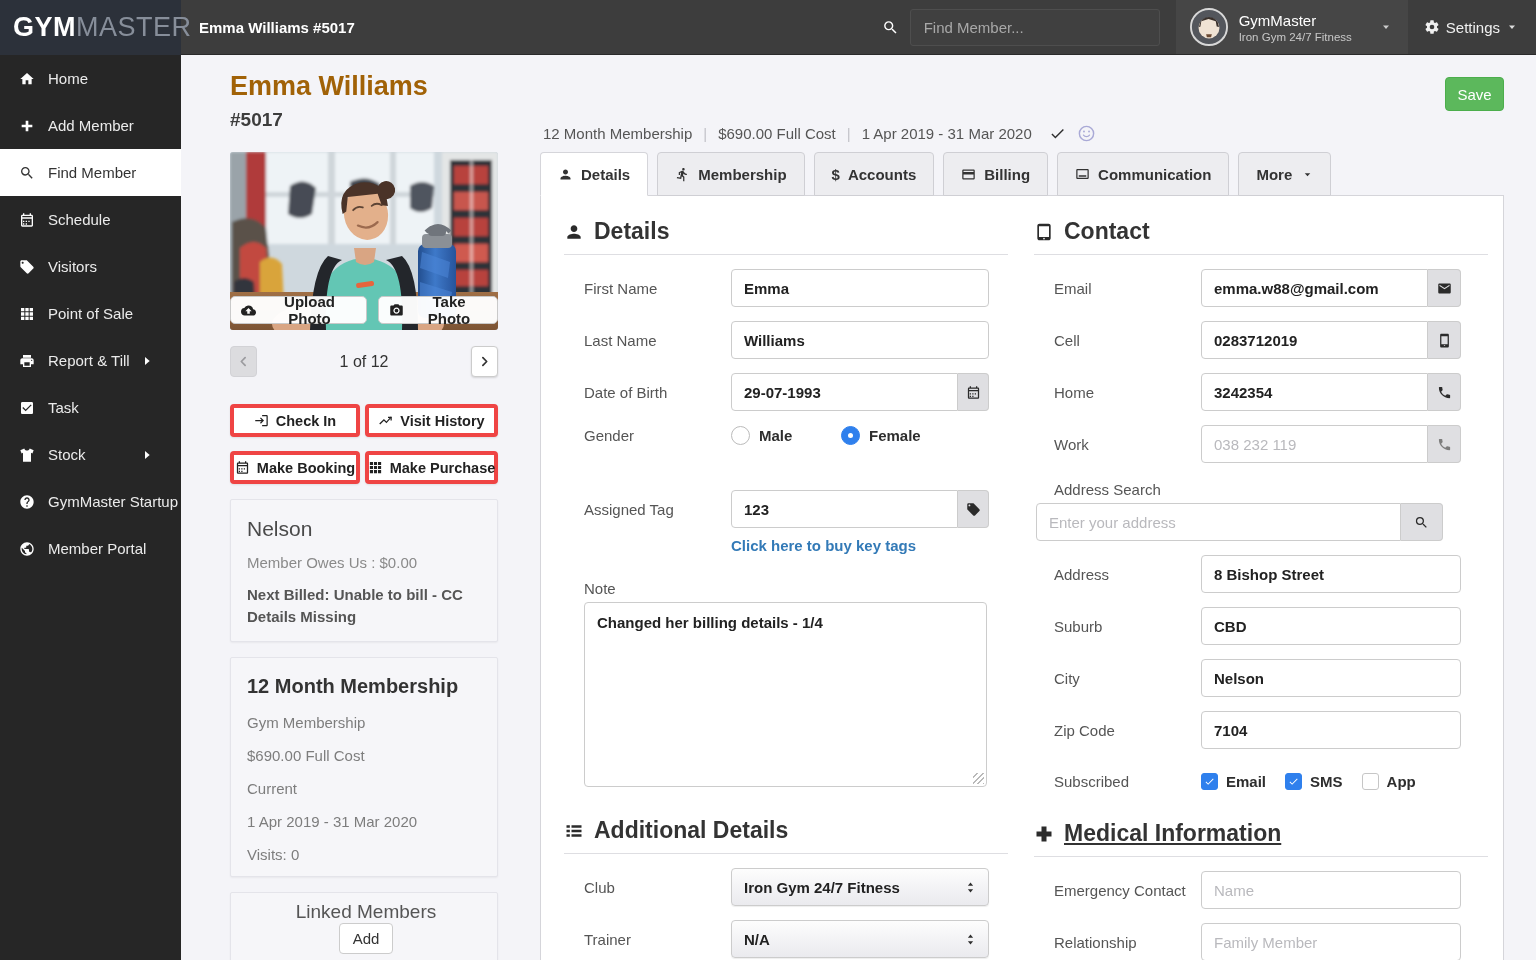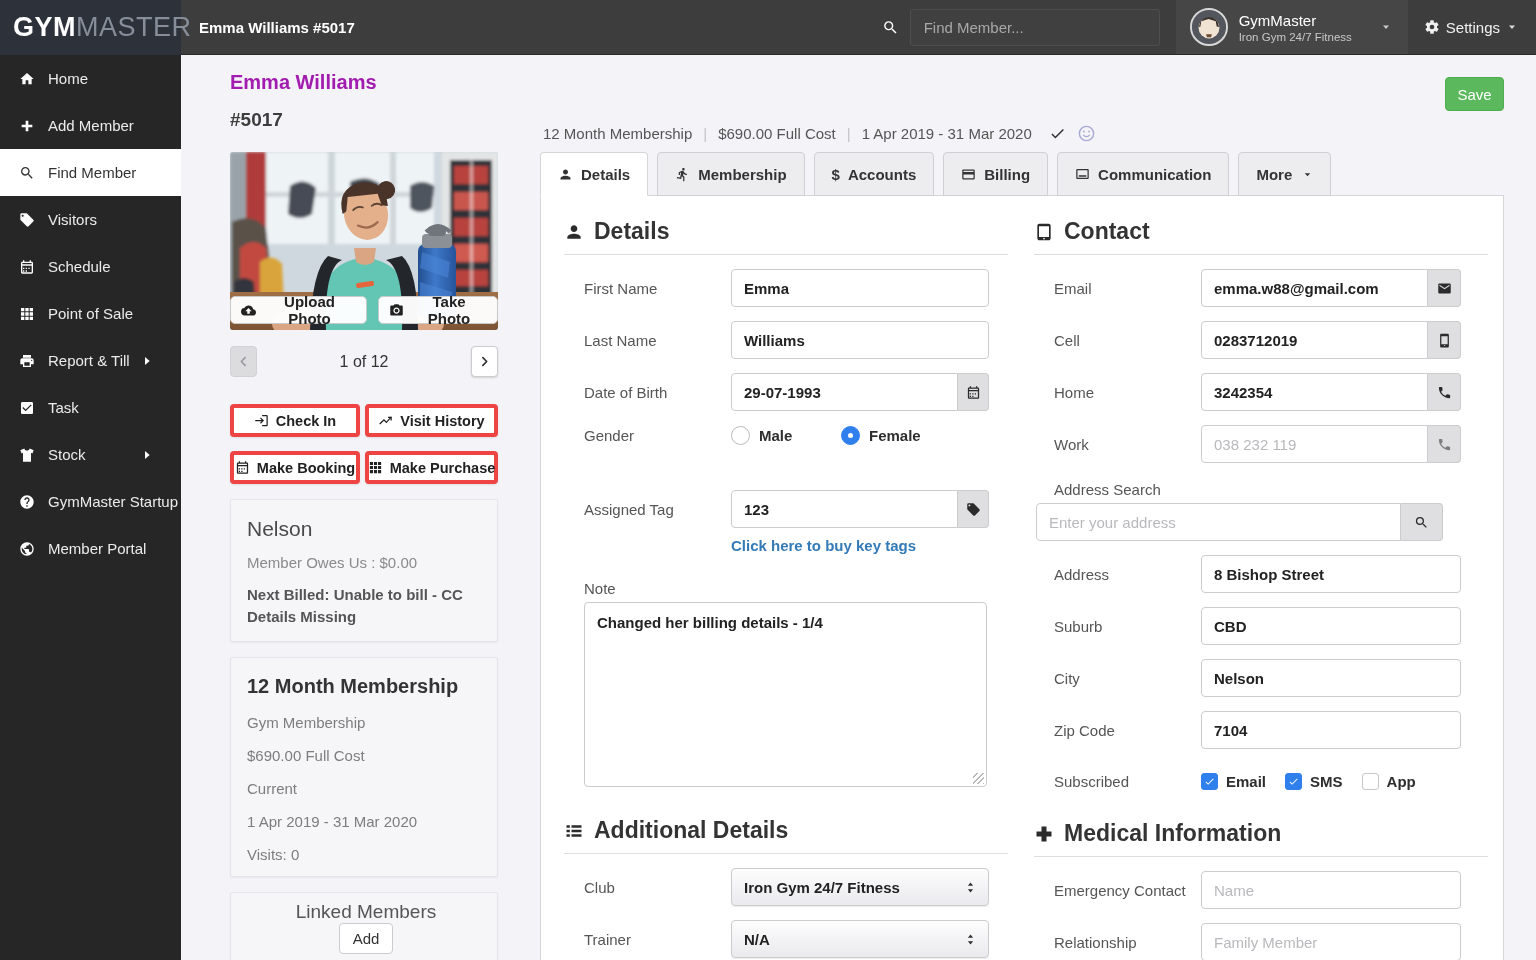--- a/index.html
+++ b/index.html
@@ -33,21 +33,21 @@
   
   .sidebar { position:absolute; top:55px; left:0; width:181px; bottom:0; background:#262626; z-index:20; }
   .side-item { height:47px; display:flex; align-items:center; padding-left:19px; color:#ebebeb; font-size:15px; cursor:pointer; position:relative; }
   .side-item .ic { width:16px; height:16px; margin-right:13px; color:#fdfdfd; }
   .side-item.active { background:#ffffff; color:#333; }
   .side-item.active .ic { color:#333; }
   .side-sub { position:absolute; right:13px; width:11px; height:11px; color:#d8d8d8; }
 
   
   .main { position:absolute; left:181px; top:55px; right:0; bottom:0; background:#f4f4f8; overflow:hidden; }
-  .member-name { position:absolute; left:49px; top:16px; margin:0; font-size:20px; font-weight:600; color:#a21caf; }
+  .member-name { position:absolute; left:49px; top:16px; margin:0; font-size:27px; font-weight:600; color:#a16207; }
   .member-id { position:absolute; left:49px; top:54px; font-size:19px; font-weight:700; color:#3d3d3d; }
   .save-btn { position:absolute; left:1264px; top:22px; width:59px; height:34px; background:#5cb85c; border:1px solid #4cae4c; border-radius:4px; color:#fff; font-size:15px; font-family:inherit; cursor:pointer; }
 
   
   .left-col { position:absolute; left:49px; top:97px; width:268px; }
   .photo-card { position:relative; width:268px; height:178px; border-radius:3px; overflow:hidden; background:#ccd4da; }
   .photo-card > svg.photo { position:absolute; inset:0; }
   .photo-overlay { position:absolute; left:0; right:0; bottom:6px; display:flex; justify-content:center; gap:11px; }
   .photo-btn { background:rgba(255,255,255,.97); border:1px solid #c9c9c9; border-radius:5px; height:28px; padding:0 10px; display:flex; align-items:center; gap:7px; font-size:15px; font-weight:600; color:#222; font-family:inherit; cursor:pointer; }
   .photo-btn .ic { width:15px; height:15px; }
@@ -130,21 +130,21 @@
   .c-group { width:260px; }
 
   .subs-row { margin-top:22px; }
   .subs-opts { display:flex; align-items:center; gap:19px; }
   .chk-opt { display:flex; align-items:center; gap:8px; cursor:pointer; }
   .chk { width:17px; height:17px; border-radius:3px; border:1px solid #c6c6c6; background:#fff; display:flex; align-items:center; justify-content:center; flex:none; }
   .chk.on { background:#2f80ed; border-color:#2f80ed; }
   .chk .ic { width:11px; height:11px; color:#fff; }
   .chk-text { font-size:15px; font-weight:600; color:#2e2e2e; }
 
-  .med-head { margin-top:28px; }
+  .med-head { margin-top:28px;text-decoration:underline; }
 </style>
 </head>
 <body>
 
 <svg width="0" height="0" style="position:absolute" aria-hidden="true">
   <defs>
     <symbol id="i-home" viewBox="0 0 24 24">
         <path d="M10 20v-6h4v6h5v-8h3L12 3 2 12h3v8z"></path>
       </symbol>
     <symbol id="i-plus" viewBox="0 0 24 24">
@@ -305,29 +305,29 @@
       <span>Add Member</span>
     </div>
   <div class="side-item active">
       <svg class="ic">
         <use href="#i-search"></use>
       </svg>
       <span>Find Member</span>
     </div>
   <div class="side-item">
       <svg class="ic">
+        <use href="#i-calendar"></use>
+      </svg>
+      <span>Schedule</span>
+    </div>
+  <div class="side-item">
+      <svg class="ic">
         <use href="#i-tag"></use>
       </svg>
       <span>Visitors</span>
-    </div>
-  <div class="side-item">
-      <svg class="ic">
-        <use href="#i-calendar"></use>
-      </svg>
-      <span>Schedule</span>
     </div>
   <div class="side-item">
       <svg class="ic">
         <use href="#i-grid"></use>
       </svg>
       <span>Point of Sale</span>
     </div>
   <div class="side-item">
       <svg class="ic">
         <use href="#i-printer"></use>

